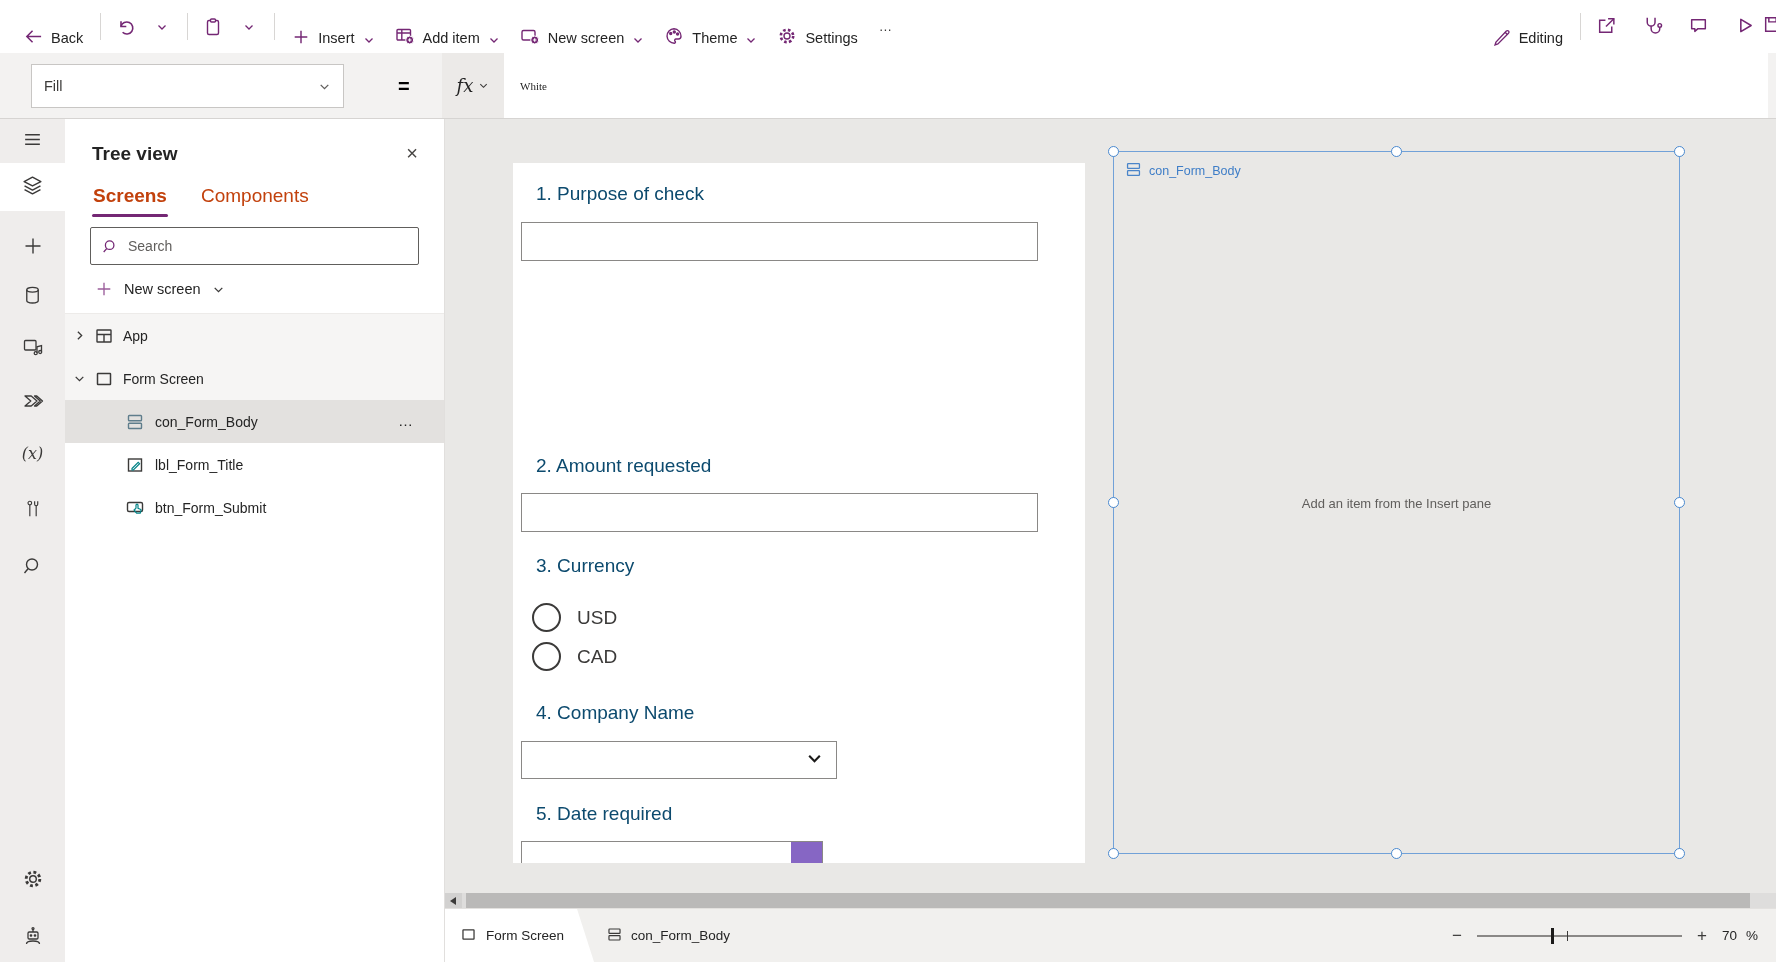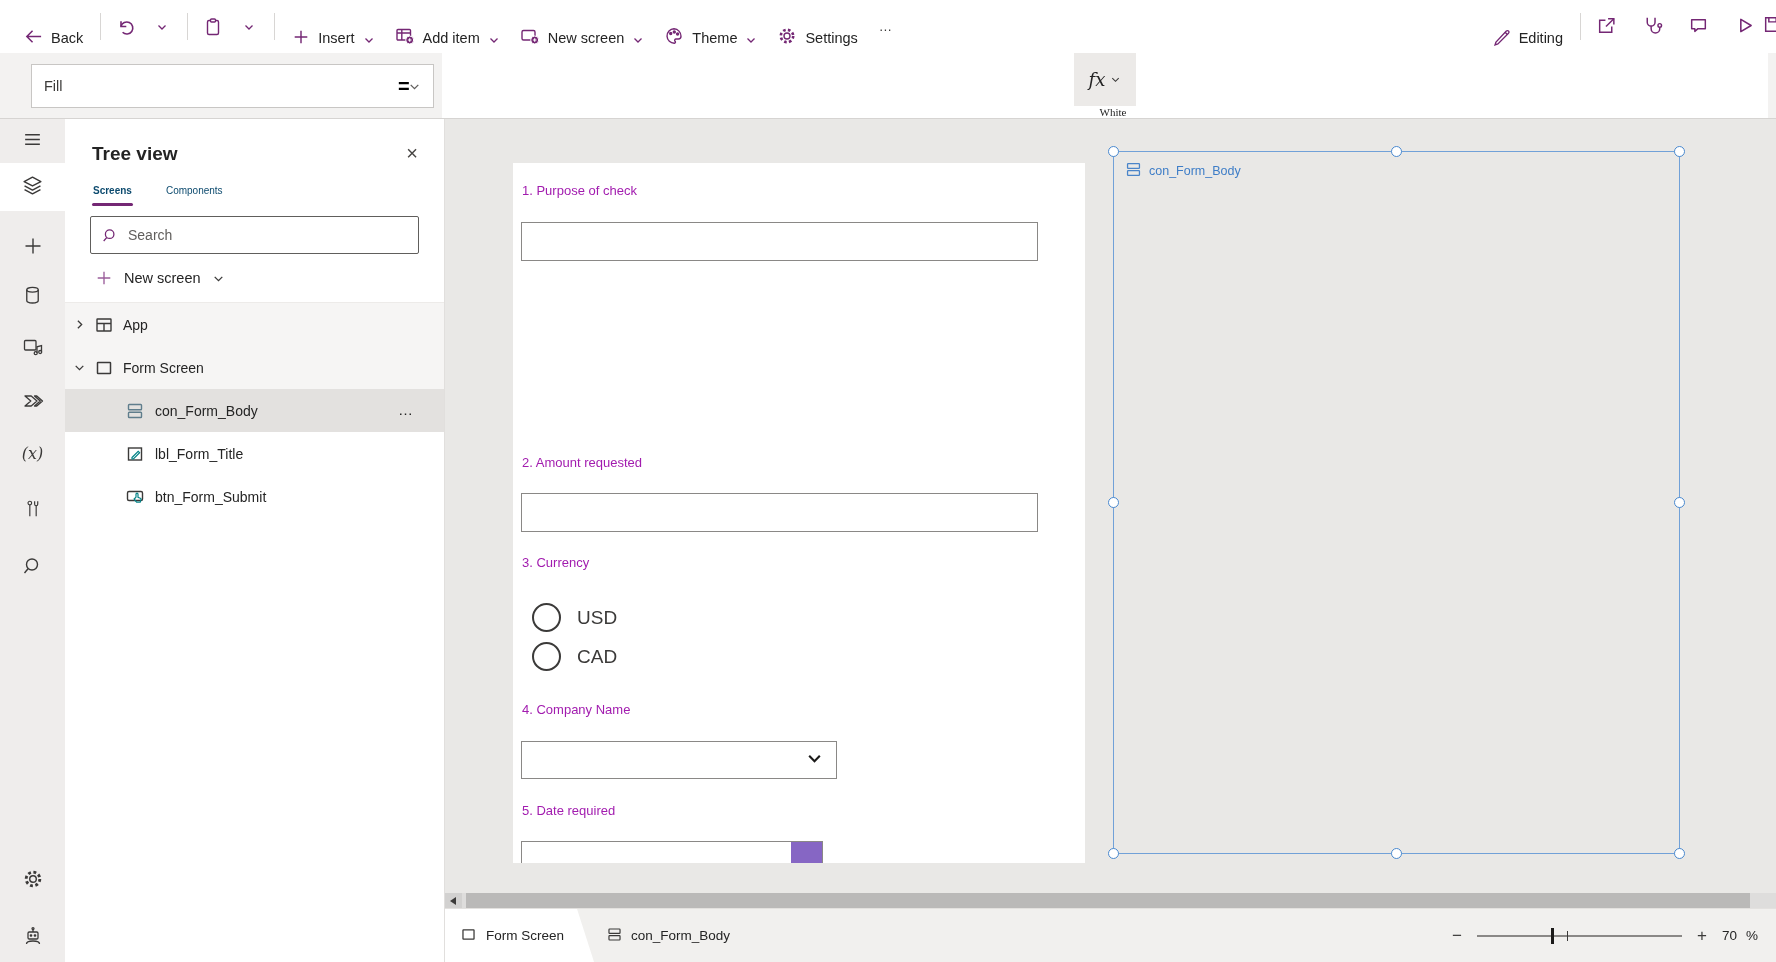--- a/index.html
+++ b/index.html
@@ -18,48 +18,48 @@
   .ticon { color:#742774; display:flex; align-items:center; }
   .chev { display:flex; align-items:center; color:#742774; }
   .chev.dark { color:#3b3a39; }
   .tb-sep { width:1px; height:27px; background:#d8d6d4; margin:0 7px; }
   .tb-iconbtn { display:flex; align-items:center; justify-content:center; width:36px; height:38px; color:#742774; }
   .cutwrap { width:14px; height:38px; overflow:hidden; display:flex; align-items:center; color:#742774; }
 
   
   .formulabar { position:absolute; top:53px; left:0; right:0; height:66px; background:#f3f2f1;
                 border-bottom:1px solid #d6d4d2; }
-  .prop-select { position:absolute; left:31px; top:11px; width:403px; height:44px; background:#fff;
+  .prop-select { position:absolute; left:31px; top:11px; width:313px; height:44px; background:#fff;
                  border:1px solid #c8c6c4; display:flex; align-items:center; padding:0 12px;
                  font-size:14.5px; color:#3b3a39; cursor:pointer; }
   .prop-select .chev { margin-left:auto; color:#605e5c; }
   .equals { position:absolute; left:398px; top:11px; height:44px; display:flex; align-items:center;
             font-size:20px; font-weight:700; color:#000; }
   .formula-field { position:absolute; left:442px; top:0; right:8px; height:100%; background:#fff;
-                   display:flex; align-items:center;flex-direction:column; }
+                   display:flex; align-items:center; }
   .fx-chip { width:62px; height:100%; background:#eceae8; display:flex; align-items:center;
              justify-content:center; gap:5px; cursor:pointer; }
   .fx-text { font-family:"DejaVu Serif", serif; font-style:italic; font-size:18px; color:#242424; }
   .formula-text { font-family:Liberation Serif, serif; font-size:11px; color:#242424; padding-left:16px; }
 
   
   .leftrail { position:absolute; left:0; top:119px; width:65px; bottom:0; background:#efedec; }
   .rail-btn { position:absolute; left:0; width:65px; height:44px; display:flex; align-items:center;
               justify-content:center; color:#3b3a39; }
   .rail-btn.selected { background:#fff; height:48px; }
   .vartext { font-family:"DejaVu Serif", serif; font-style:italic; font-size:16px; color:#3b3a39; }
 
   
   .treepanel { position:absolute; left:65px; top:119px; width:380px; bottom:0; background:#fff;
                border-right:1px solid #e1dfdd; }
   .tp-header { display:flex; align-items:flex-end; justify-content:space-between; padding:22px 20px 0 27px; }
   .tp-title { font-size:19px; font-weight:700; color:#242424; }
   .tp-close { font-size:20px; color:#484644; line-height:1; padding:2px 6px; }
   .tp-tabs { display:flex; padding-left:27px; margin-top:14px; }
-  .tp-tab { position:relative; margin-right:32px; padding:6px 1px 10px; font-size:10px; color:#0c4a6e; }
+  .tp-tab { position:relative; margin-right:32px; padding:6px 1px 10px; font-size:19px; color:#c2410c; }
   .tp-tab.active { font-weight:700; }
   .tp-tab.active::after { content:""; position:absolute; left:0; right:0; bottom:0; height:3px;
                           background:#742774; border-radius:2px; }
   .tp-search { margin:10px 25px 0; height:38px; border:1px solid #605e5c; border-radius:2px;
                display:flex; align-items:center; gap:9px; padding:0 11px; background:#fff; }
   .tp-search input { flex:1; border:none; outline:none; font-size:14px; font-family:inherit;
                      color:#242424; background:transparent; }
   .tp-search input::placeholder { color:#605e5c; }
   .tp-newscreen { display:flex; align-items:center; gap:11px; height:48px; padding-left:30px;
                   font-size:14.5px; color:#242424; width:100%; text-align:left; }
@@ -68,21 +68,21 @@
               font-size:14px; color:#242424; cursor:pointer; text-align:left; }
   .tree-row.shaded { background:#f6f5f4; }
   .tree-row.selected { background:#e3e1df; }
   .twisty { display:flex; color:#3b3a39; width:14px; }
   .row-more { position:absolute; right:30px; top:50%; transform:translateY(-58%); font-size:15px;
               letter-spacing:1px; color:#242424; }
 
   
   .canvas { position:absolute; left:445px; top:119px; right:0; height:774px; background:#e9e8e6; overflow:hidden; }
   .formpanel { position:absolute; left:68px; top:44px; width:572px; height:700px; background:#fff; overflow:hidden; }
-  .f-label { position:absolute; left:9px; font-size:13px; color:#a21caf; }
+  .f-label { position:absolute; left:23px; font-size:19px; color:#0c4a6e; }
   .f-input { position:absolute; left:8px; width:517px; height:39px; background:#fff; border:1px solid #8a8886; }
   .f-select { position:absolute; left:8px; top:578px; width:316px; height:38px; border:1px solid #8a8886;
               background:#fff; display:flex; align-items:center; justify-content:flex-end;
               padding-right:13px; color:#1b1a19; cursor:pointer; }
   .radio-row { position:absolute; left:19px; display:flex; align-items:center; gap:16px; }
   .radio { width:29px; height:29px; border:2px solid #3b3a39; border-radius:50%; background:#fff; cursor:pointer; }
   .radio-label { font-size:19px; color:#3b3a39; }
   .f-date { position:absolute; left:8px; top:678px; width:302px; height:40px; border:1px solid #8a8886; background:#fff; }
   .datebtn { position:absolute; right:0; top:0; bottom:0; width:31px; background:#8666c4; cursor:pointer; }
 
@@ -539,20 +539,21 @@
   <div class="selbox">
     <div class="sel-label">
       <span>
         <svg width="17" height="17" viewBox="0 0 20 20" fill="none" stroke="#4a84c9" stroke-width="1.5">
             <rect x="3" y="3" width="14" height="5.6" rx="0.8"></rect>
             <rect x="3" y="11.4" width="14" height="5.6" rx="0.8"></rect>
           </svg>
       </span>
       <span>con_Form_Body</span>
     </div>
+    <div class="sel-hint">Add an item from the Insert pane</div>
     <span class="handle h-tl"></span>
     <span class="handle h-tc"></span>
     <span class="handle h-tr"></span>
     <span class="handle h-ml"></span>
     <span class="handle h-mr"></span>
     <span class="handle h-bl"></span>
     <span class="handle h-bc"></span>
     <span class="handle h-br"></span>
   </div>
 </div>

